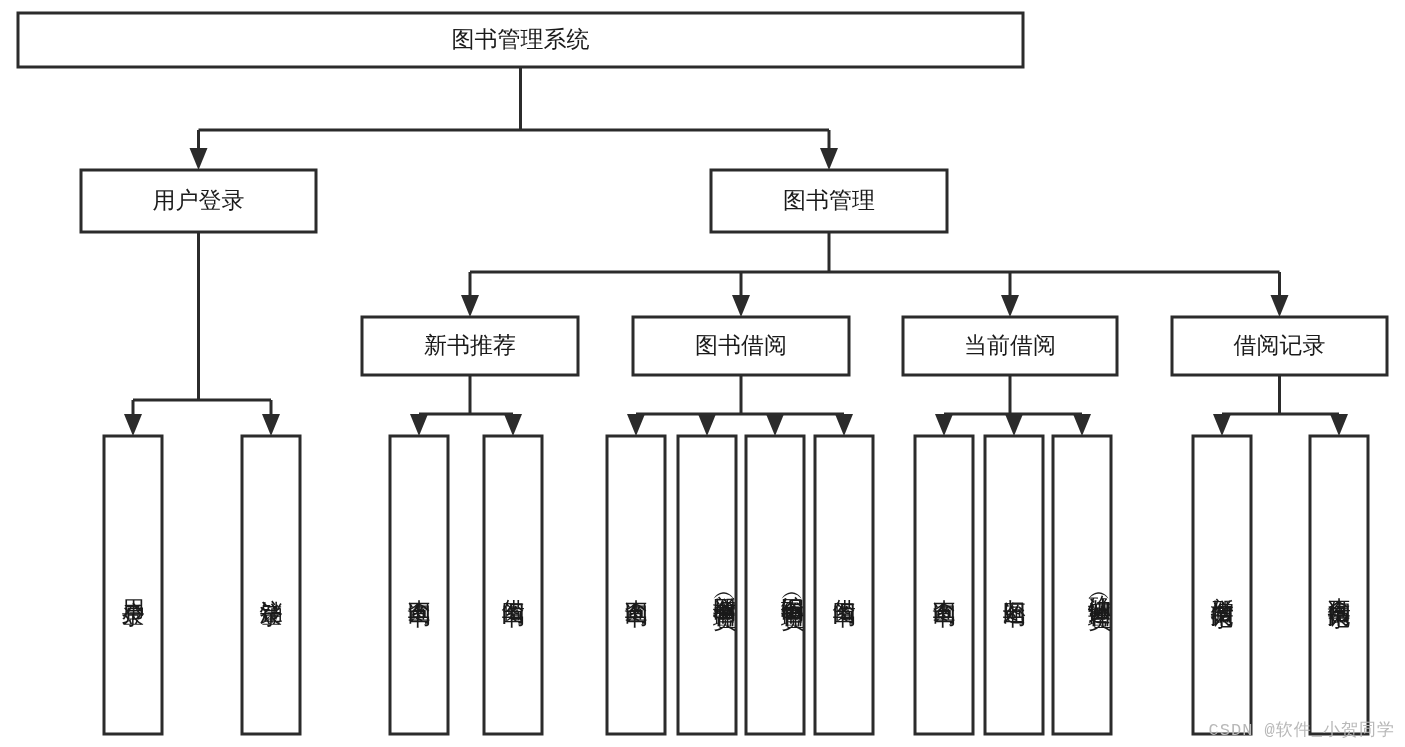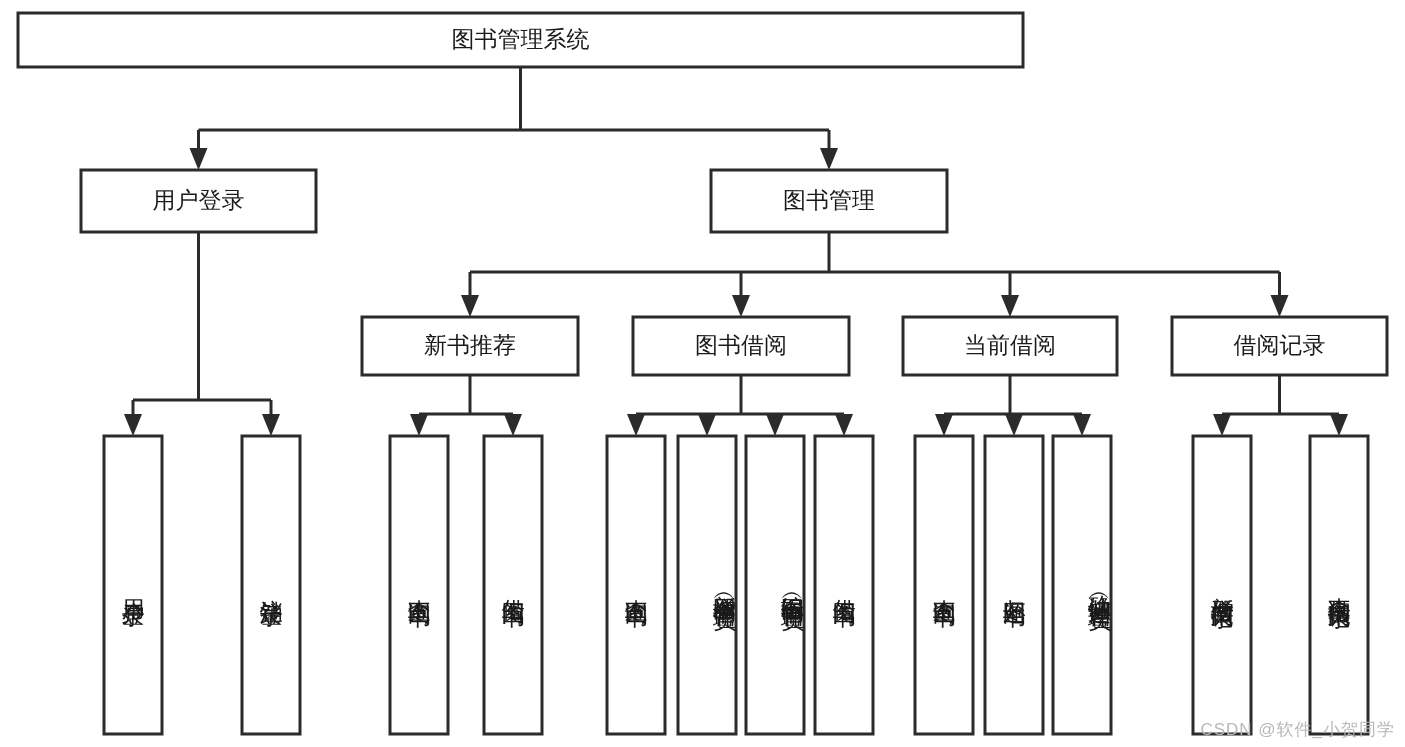--- a/index.html
+++ b/index.html
@@ -25,21 +25,21 @@
     font-family:"Liberation Sans","DejaVu Sans",sans-serif;
     font-size:23px;line-height:1.02;
     color:#1a1a1a;
     letter-spacing:2px;
     white-space:nowrap;
     pointer-events:none;
   }
   .vlabel-top{align-items:flex-start;}
   #watermark{
     position:absolute;right:10px;bottom:6px;
-    font-family:Liberation Sans, sans-serif;
+    font-family:Liberation Mono, monospace;
     font-size:17px;color:#b8b8b8;
     letter-spacing:1px;
     white-space:nowrap;
   }
 </style>
 </head>
 <body>
 
 <svg id="diagram" viewBox="0 0 1405 747" xmlns="http://www.w3.org/2000/svg">
   <g id="edges-layer">

